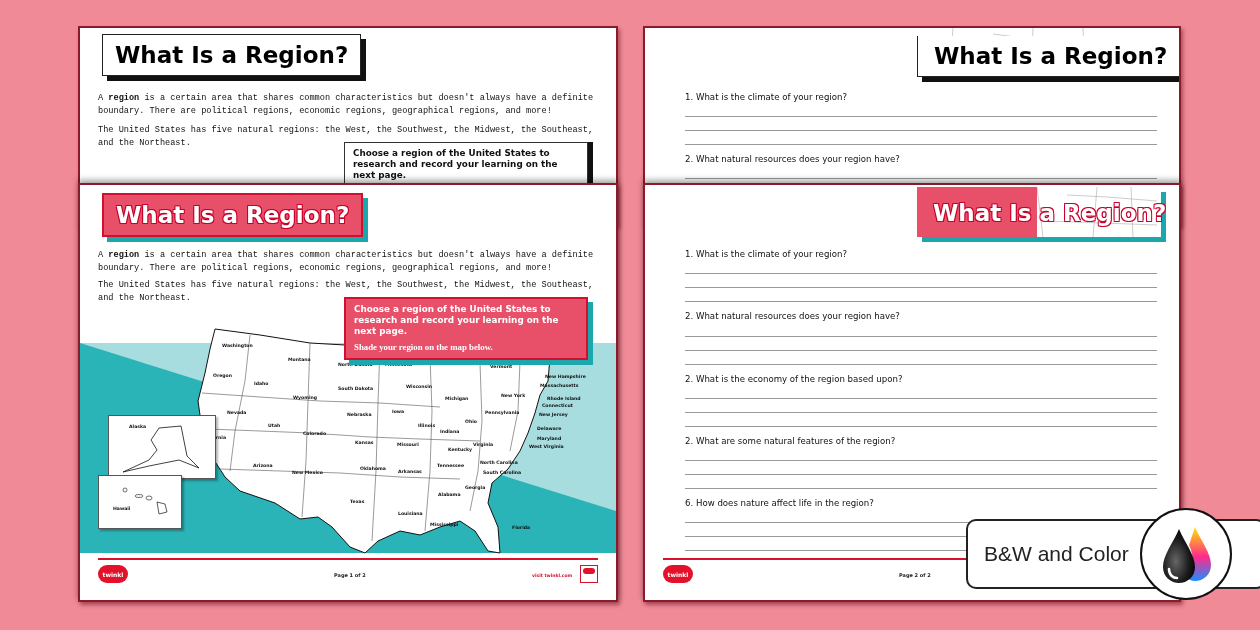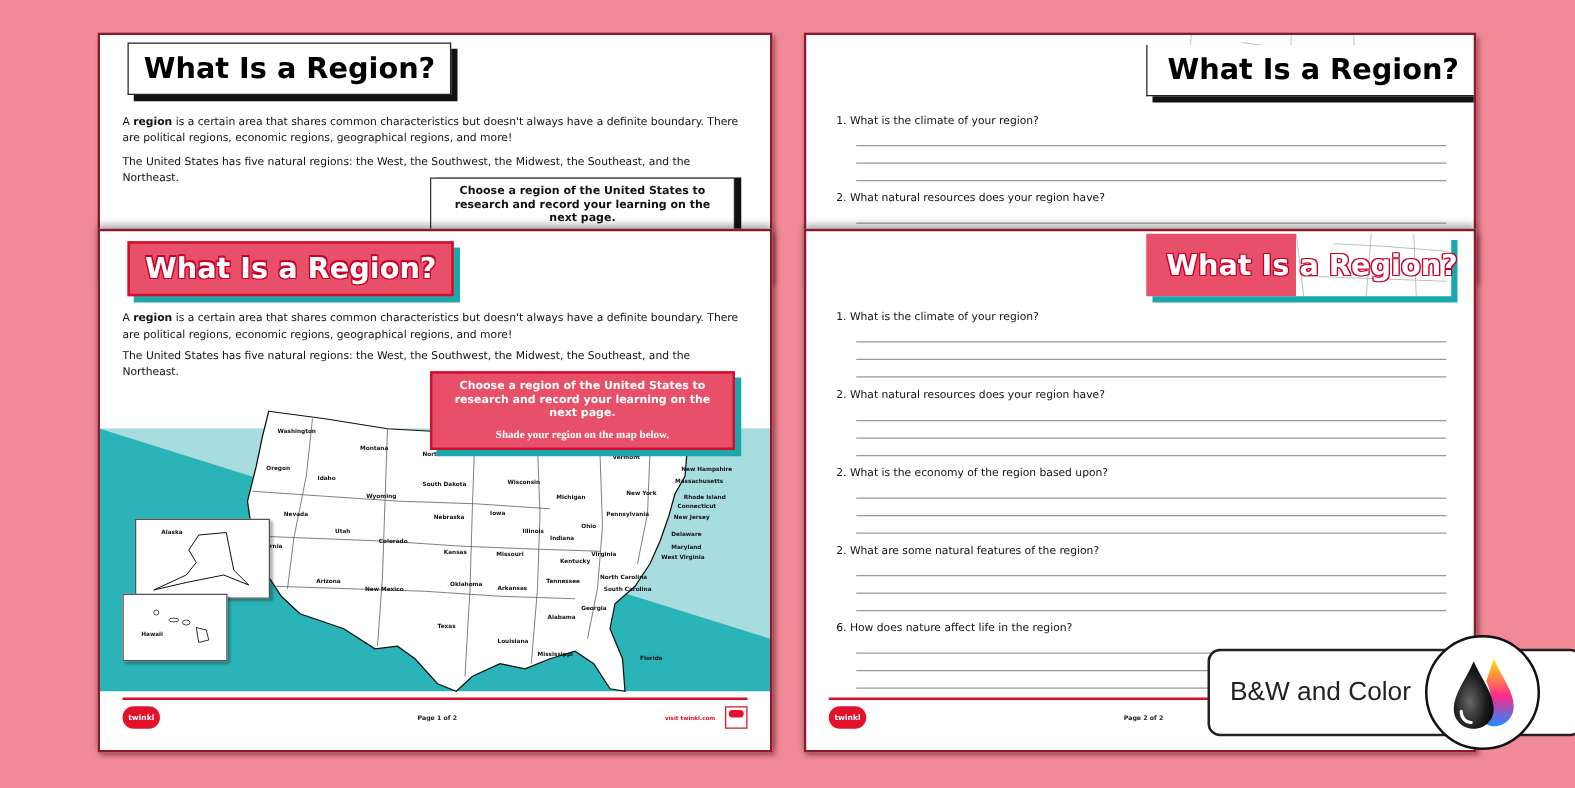--- a/index.html
+++ b/index.html
@@ -16,43 +16,43 @@
   .page.front { z-index: 2; box-shadow: 0 -3px 6px rgba(0,0,0,0.35), 2px 3px 4px rgba(90,0,20,0.45); }
 
   .title-box {
     position: absolute; font-weight: bold; font-size: 23px;
     padding: 7px 12px; white-space: nowrap; font-family: "DejaVu Sans", sans-serif;
   }
   .title-bw { border: 1.5px solid #222; background: #fff; color: #000; box-shadow: 5px 5px 0 #111; }
   .title-color { background: #e8506a; color: #fff; border: 2px solid #d0102e; box-shadow: 5px 5px 0 #1aa8ac;
     text-shadow: -1px -1px 0 #c8002a, 1px -1px 0 #c8002a, -1px 1px 0 #c8002a, 1px 1px 0 #c8002a; }
 
-  .para { position: absolute; left: 18px; right: 20px; font-size: 8.6px; line-height: 12.5px; color: #111; }
+  .para { position: absolute; left: 18px; right: 20px; font-size: 8.6px; line-height: 12.5px; color: #111; font-family: Liberation Mono, monospace; }
   .para b { font-weight: bold; }
 
-  .instr { position: absolute; font-size: 8.8px; font-weight: bold; line-height: 11px; padding: 5px 8px; text-align: center; }
+  .instr { position: absolute; font-size: 8.8px; font-weight: bold; line-height: 11px; padding: 5px 8px; }
   .instr p + p { margin-top: 5px; font-family: Liberation Serif, serif; }
   .instr-bw { border: 1px solid #333; background: #fff; color: #111; box-shadow: 5px 0 0 #111; }
   .instr-color { background: #e8506a; color: #fff; border: 2px solid #d0102e; box-shadow: 5px 5px 0 #1aa8ac; }
 
   .map-area { position: absolute; left: 0; right: 0; top: 158px; height: 210px; background: #2ab4b8; }
   .map-area .light { position: absolute; inset: 0; background: #a8dde0;
     clip-path: polygon(0 0, 100% 0, 100% 80%, 0 0); }
   .state-label { position: absolute; font-size: 4.6px; font-weight: bold; color: #111; white-space: nowrap; }
   .inset { position: absolute; background: #fff; border: 1px solid #555; box-shadow: 2px 2px 2px rgba(0,0,0,0.3); }
 
   .footer-line { position: absolute; left: 18px; right: 18px; height: 2px; background: #d8102a; }
   .twinkl-logo { position: absolute; width: 30px; height: 18px; border-radius: 9px; background: #e3122b;
     color: #fff; font-size: 6px; font-weight: bold; display: flex; align-items: center; justify-content: center; }
   .page-num { position: absolute; font-size: 5px; font-weight: bold; color: #222; }
   .site { position: absolute; font-size: 4.5px; font-weight: bold; color: #d8102a; }
   .badge-small { position: absolute; width: 18px; height: 18px; border: 1px solid #d8102a; background: #fff; }
   .badge-small::before { content: ""; position: absolute; left: 2px; right: 2px; top: 2px; height: 6px; background: #e3122b; border-radius: 3px; }
 
-  .q { position: absolute; left: 24px; font-size: 8.6px; color: #111; }
+  .q { position: absolute; left: 40px; font-size: 8.6px; color: #111; }
   .line { position: absolute; left: 40px; right: 22px; height: 1px; background: #999; }
 
   .bwc-badge {
     position: absolute; left: 966px; top: 519px; width: 300px; height: 70px;
     background: #fff; border: 2px solid #222; border-radius: 10px; z-index: 5;
     display: flex; align-items: center;
   }
   .bwc-label { margin-left: 16px; font-size: 21px; color: #222; font-family: "Liberation Sans", sans-serif; }
   .bwc-circle {
     position: absolute; left: 1140px; top: 508px; width: 92px; height: 92px; border-radius: 50%;

